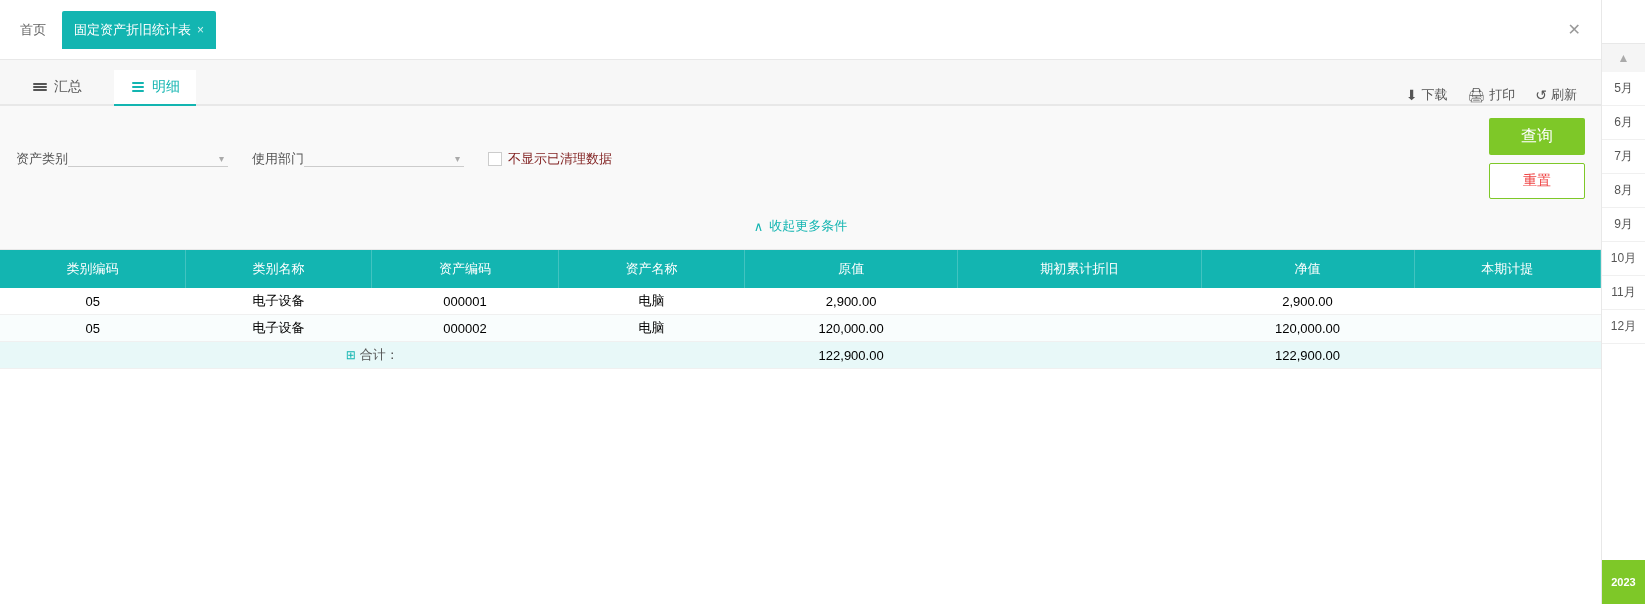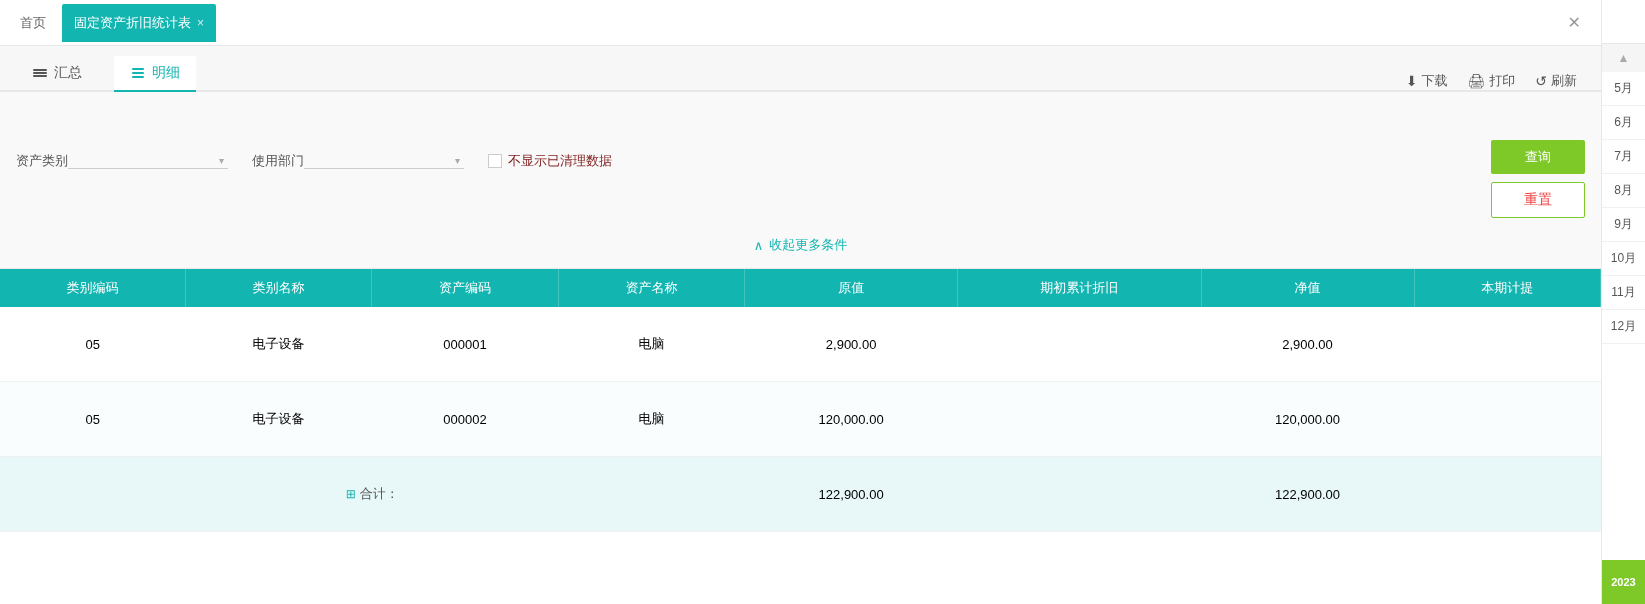--- a/index.html
+++ b/index.html
@@ -22,21 +22,21 @@
       background: #fff;
       overflow: hidden;
     }
 
     
     .top-nav {
       display: flex;
       align-items: center;
       background: #fff;
       border-bottom: 1px solid #e8e8e8;
-      height: 46px;
+      height: 60px;
       padding: 0 12px;
       gap: 8px;
     }
     .nav-home {
       color: #666;
       font-size: 13px;
       padding: 0 8px;
       cursor: pointer;
     }
     .nav-tab {
@@ -211,24 +211,23 @@
       background: #fff;
       display: inline-flex;
       align-items: center;
       justify-content: center;
     }
     .btn-query {
       background: #7ec828;
       color: #fff;
       border: none;
       padding: 8px 32px;
-      font-size: 13px;
+      font-size: 16px;
       cursor: pointer;
       border-radius: 2px;
-      margin-top: 36px;
     }
     .btn-reset {
       background: #fff;
       color: #ef4444;
       border: 1px solid #7ec828;
       padding: 8px 32px;
       font-size: 14px;
       cursor: pointer;
       border-radius: 2px;
     }
@@ -273,21 +272,21 @@
     tbody tr {
       background: #fff;
     }
     tbody tr:nth-child(even) {
       background: #f9fdfd;
     }
     tbody tr.total-row {
       background: #e8f8f8;
     }
     tbody td {
-      padding: 28px 16px;
+      padding: 4px 16px;
       border-bottom: 1px solid #f0f0f0;
       text-align: center;
     }
     tbody td.num {
       text-align: center;
     }
 
     
     .right-sidebar {
       width: 44px;

